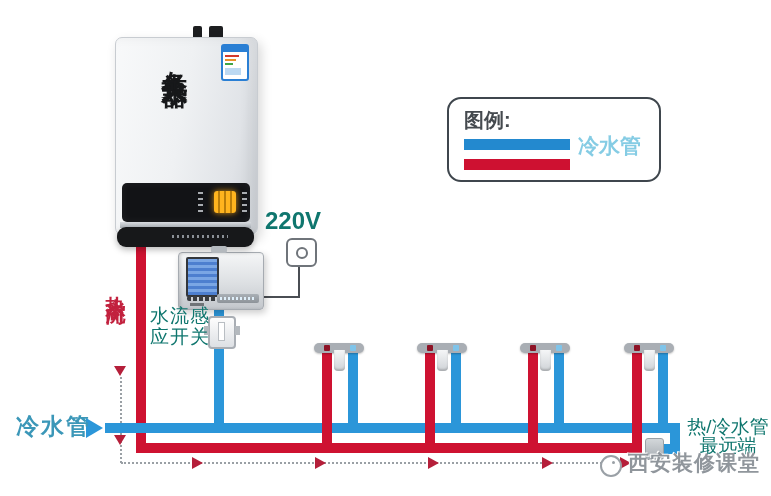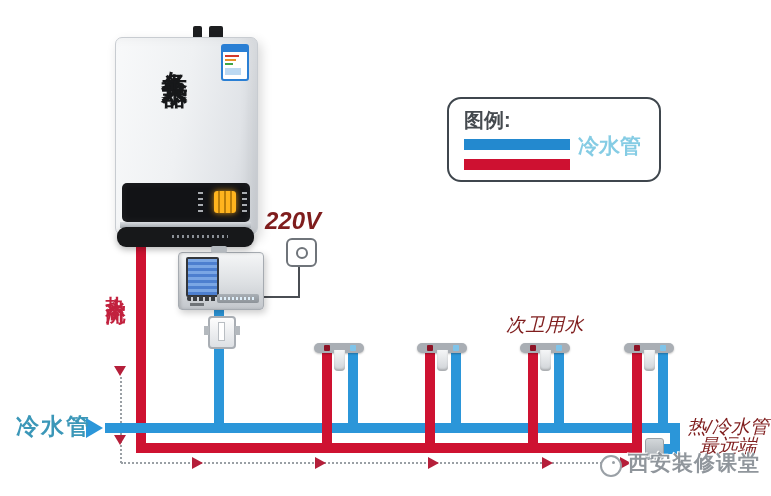--- a/index.html
+++ b/index.html
@@ -1,19 +1,19 @@
 <!DOCTYPE html>
 <html><head>
 <meta charset="utf-8">
 <style>
   html,body{margin:0;padding:0;background:#fff;}
   .canvas{position:relative;width:771px;height:496px;background:#ffffff;overflow:hidden;
           font-family:"Liberation Sans","DejaVu Sans",sans-serif;}
   .abs{position:absolute;}
-  .txt{color:#7f1d1d;font-style:italic;}
+  .txt{color:#0f766e;}
 
   
   .heater-body{left:115px;top:37px;width:141px;height:196px;z-index:5;
     background:linear-gradient(100deg,#f8f9fa 0%,#eff1f3 45%,#e0e3e7 80%,#ccd0d5 100%);
     border:1px solid #c8ccd1;border-radius:7px;
     box-shadow:3px 5px 12px rgba(0,0,0,.16), inset -8px 0 12px rgba(0,0,0,.05);}
   .vent{background:#1d1e20;border-radius:2px;z-index:4;}
   .heater-name{left:162px;top:50px;height:150px;z-index:6;writing-mode:vertical-rl;text-orientation:upright;
     font-size:26px;font-weight:600;color:#17181a;letter-spacing:3px;line-height:1;}
   .sticker{left:221px;top:44px;width:24px;height:33px;z-index:6;background:#fff;
@@ -167,21 +167,20 @@
   <div class="abs tap-cap r" style="left:427px;"></div>
   <div class="abs tap-cap b" style="left:453px;"></div>
   <div class="abs tap-stub" style="left:437px;"></div>
 
   <div class="abs pipe hot tap-red" style="left:528px;"></div>
   <div class="abs pipe tap-blue" style="left:554px;"></div>
   <div class="abs tap-bar" style="left:520px;"></div>
   <div class="abs tap-cap r" style="left:530px;"></div>
   <div class="abs tap-cap b" style="left:556px;"></div>
   <div class="abs tap-stub" style="left:540px;"></div>
-  <div class="abs txt tap-label" style="left:500px;">次卫用水</div>
 
   <div class="abs pipe hot tap-red" style="left:632px;"></div>
   <div class="abs pipe tap-blue" style="left:658px;"></div>
   <div class="abs tap-bar" style="left:624px;"></div>
   <div class="abs tap-cap r" style="left:634px;"></div>
   <div class="abs tap-cap b" style="left:660px;"></div>
   <div class="abs tap-stub" style="left:644px;"></div>
 
   <div class="abs far-fitting"></div>
 
@@ -198,20 +197,21 @@
   <div class="abs cord-h"></div>
   <div class="abs socket">
     <span class="hole"></span>
   </div>
   <div class="abs txt power-label">220V</div>
   <div class="abs sensor">
     <span class="nubL"></span>
     <span class="nubR"></span>
     <span class="slot"></span>
   </div>
+  <div class="abs txt ctrl-label">水流感应开关</div>
 
   <div class="abs hot-flow-label">热水流向</div>
   <div class="abs arr-down" style="left:114px;top:366px;"></div>
   <div class="abs dot-v"></div>
   <div class="abs arr-down" style="left:114px;top:435px;"></div>
   <div class="abs cold-main-label">冷水管</div>
   <div class="abs cold-arrow"></div>
 
   <div class="abs dot-h"></div>
   <div class="abs arr-right" style="left:192px;top:457px;"></div>

